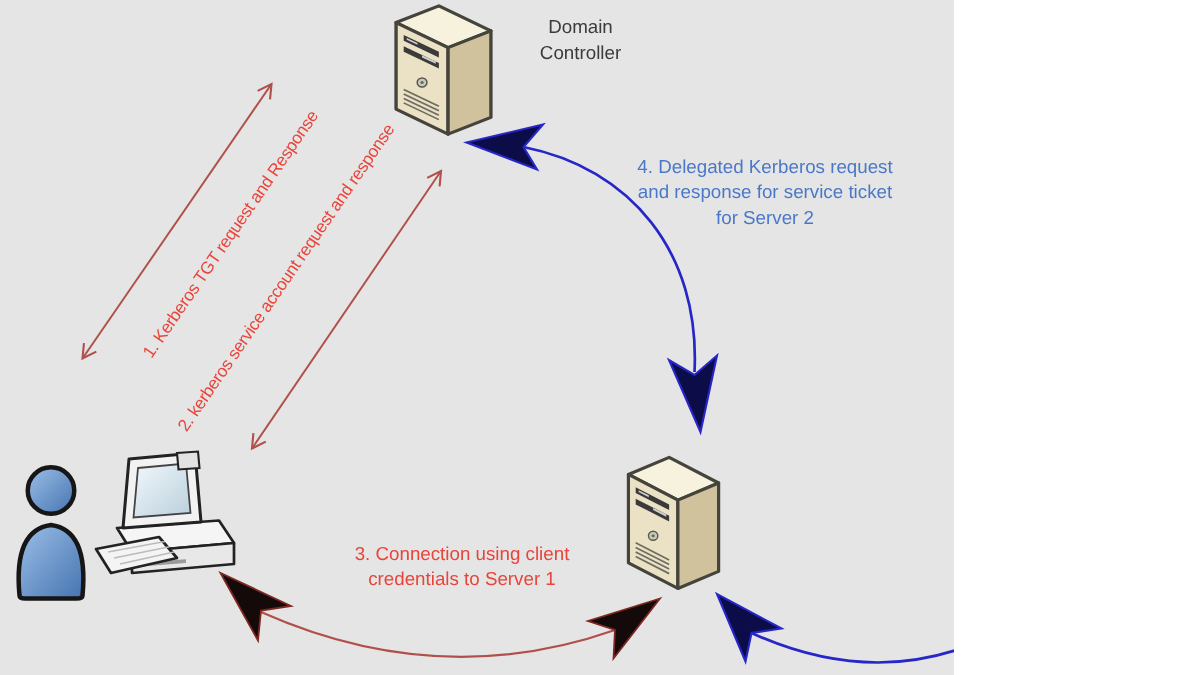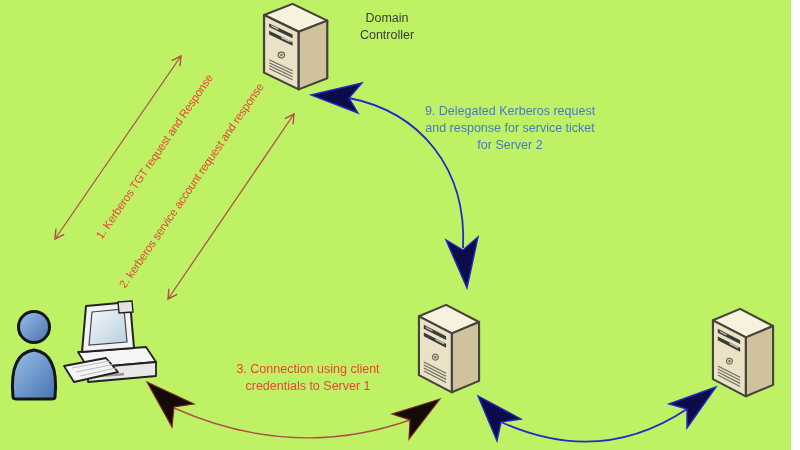--- a/index.html
+++ b/index.html
@@ -1,17 +1,17 @@
 <!DOCTYPE html>
 <html><head>
 <meta charset="utf-8">
 <style>
   html,body{margin:0;padding:0;background:#fff;}
   #stage{
-    position:relative;width:791px;height:450px;background:#bef264;overflow:hidden;
+    position:relative;width:636px;height:450px;background:#e5e5e5;overflow:hidden;
     font-family:"Liberation Sans",sans-serif;
   }
   #arrow-layer{position:absolute;left:0;top:0;width:800px;height:450px;}
   .lbl{position:absolute;line-height:1.36;}
   .center{text-align:center;}
   .red{color:#e8443a;}
   .blue{color:#4a78c8;}
   .dark{color:#3b3b3b;}
   .node-label{font-size:12.5px;}
   .step-label{font-size:12.5px;}
@@ -109,15 +109,15 @@
   </svg>
 
   <div id="lbl-dc" class="lbl center node-label dark">Domain Controller</div>
 
   <div id="lbl-step1" class="lbl rot red">1. Kerberos TGT request and Response</div>
 
   <div id="lbl-step2" class="lbl rot red">2. kerberos service account request and response</div>
 
   <div id="lbl-step3" class="lbl center step-label red">3. Connection using client credentials to Server 1</div>
 
-  <div id="lbl-step4" class="lbl center step-label blue">9. Delegated Kerberos request and response for service ticket for Server 2</div>
+  <div id="lbl-step4" class="lbl center step-label blue">4. Delegated Kerberos request and response for service ticket for Server 2</div>
 
 </div>
 
 </body></html>

